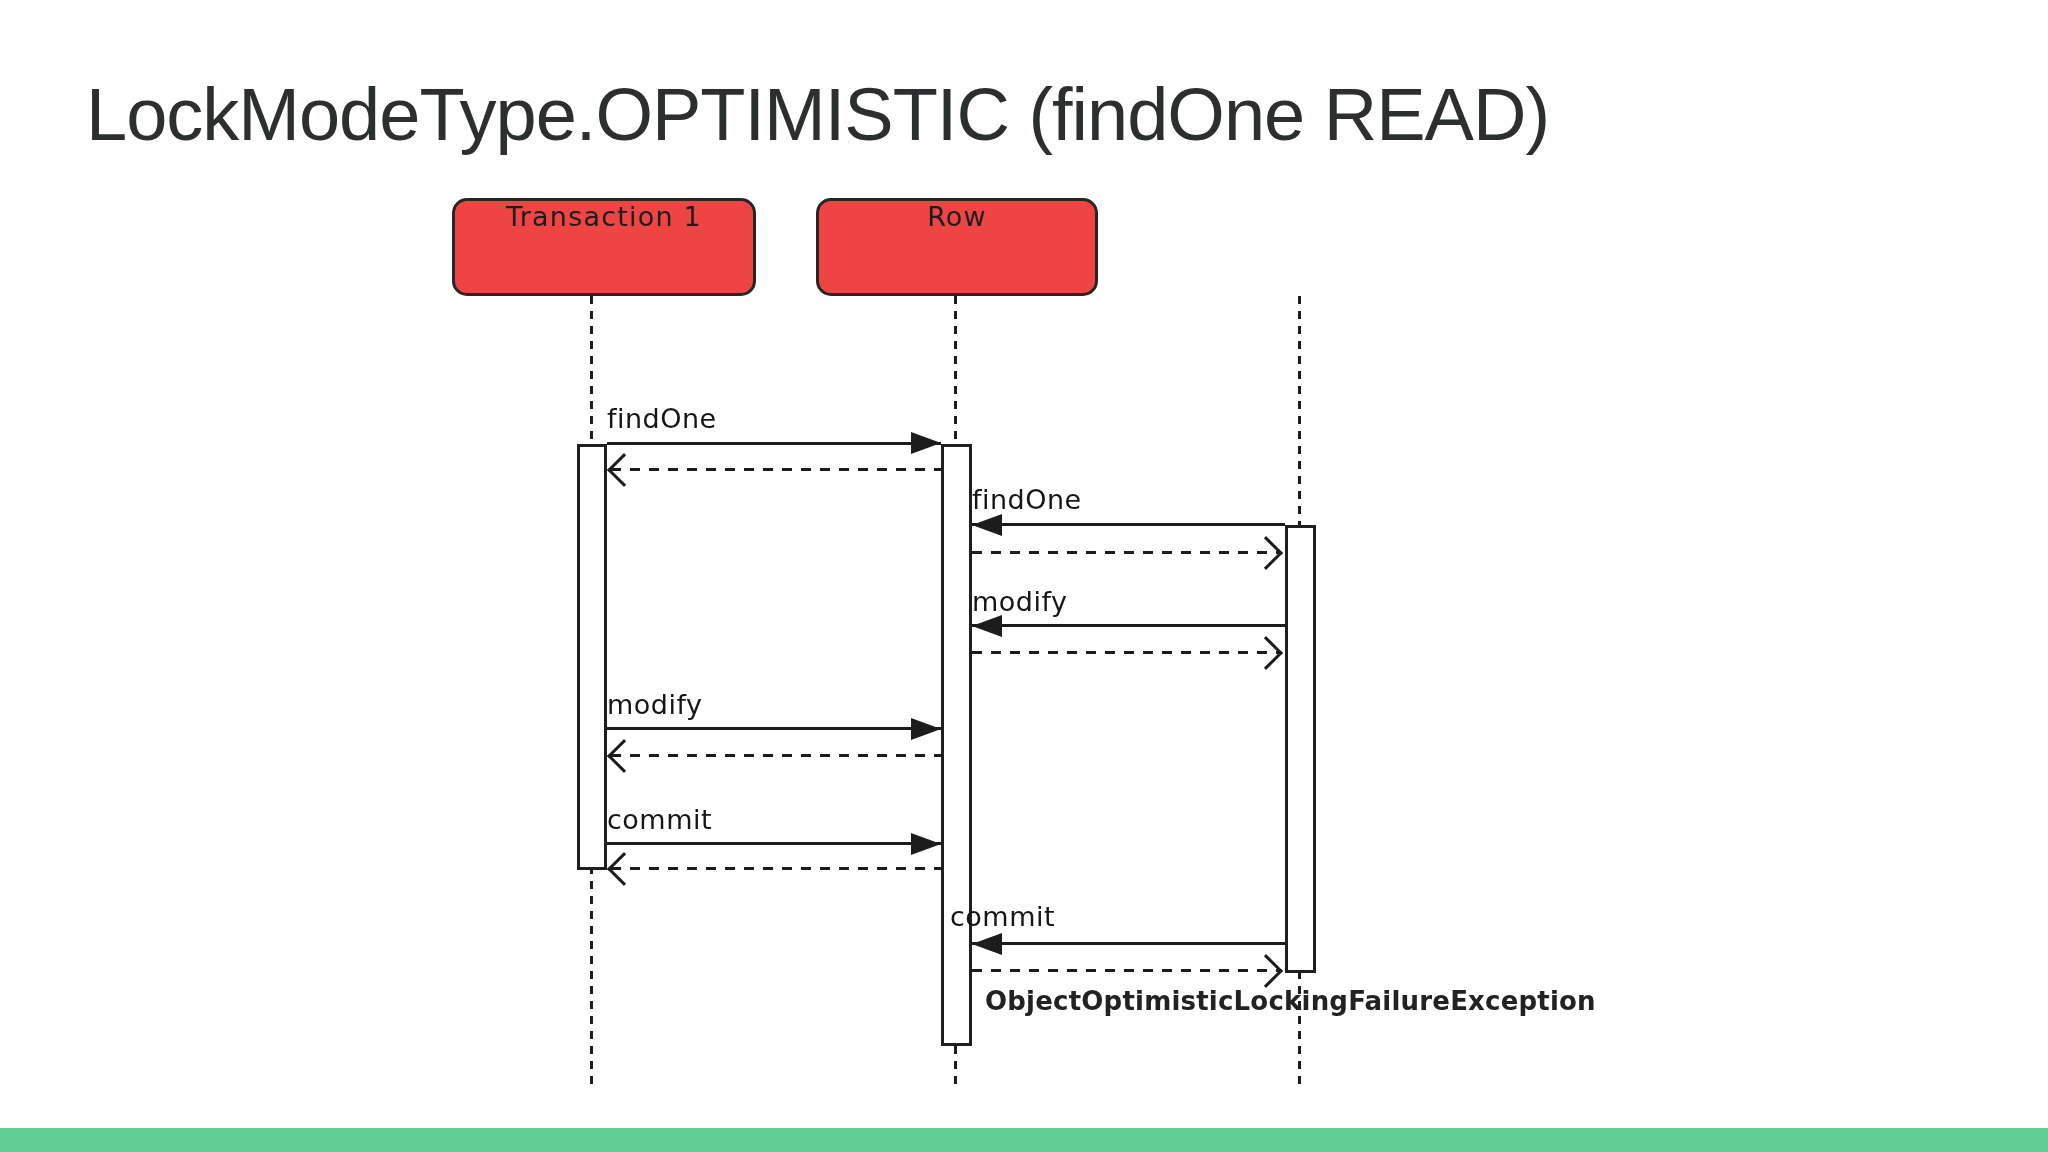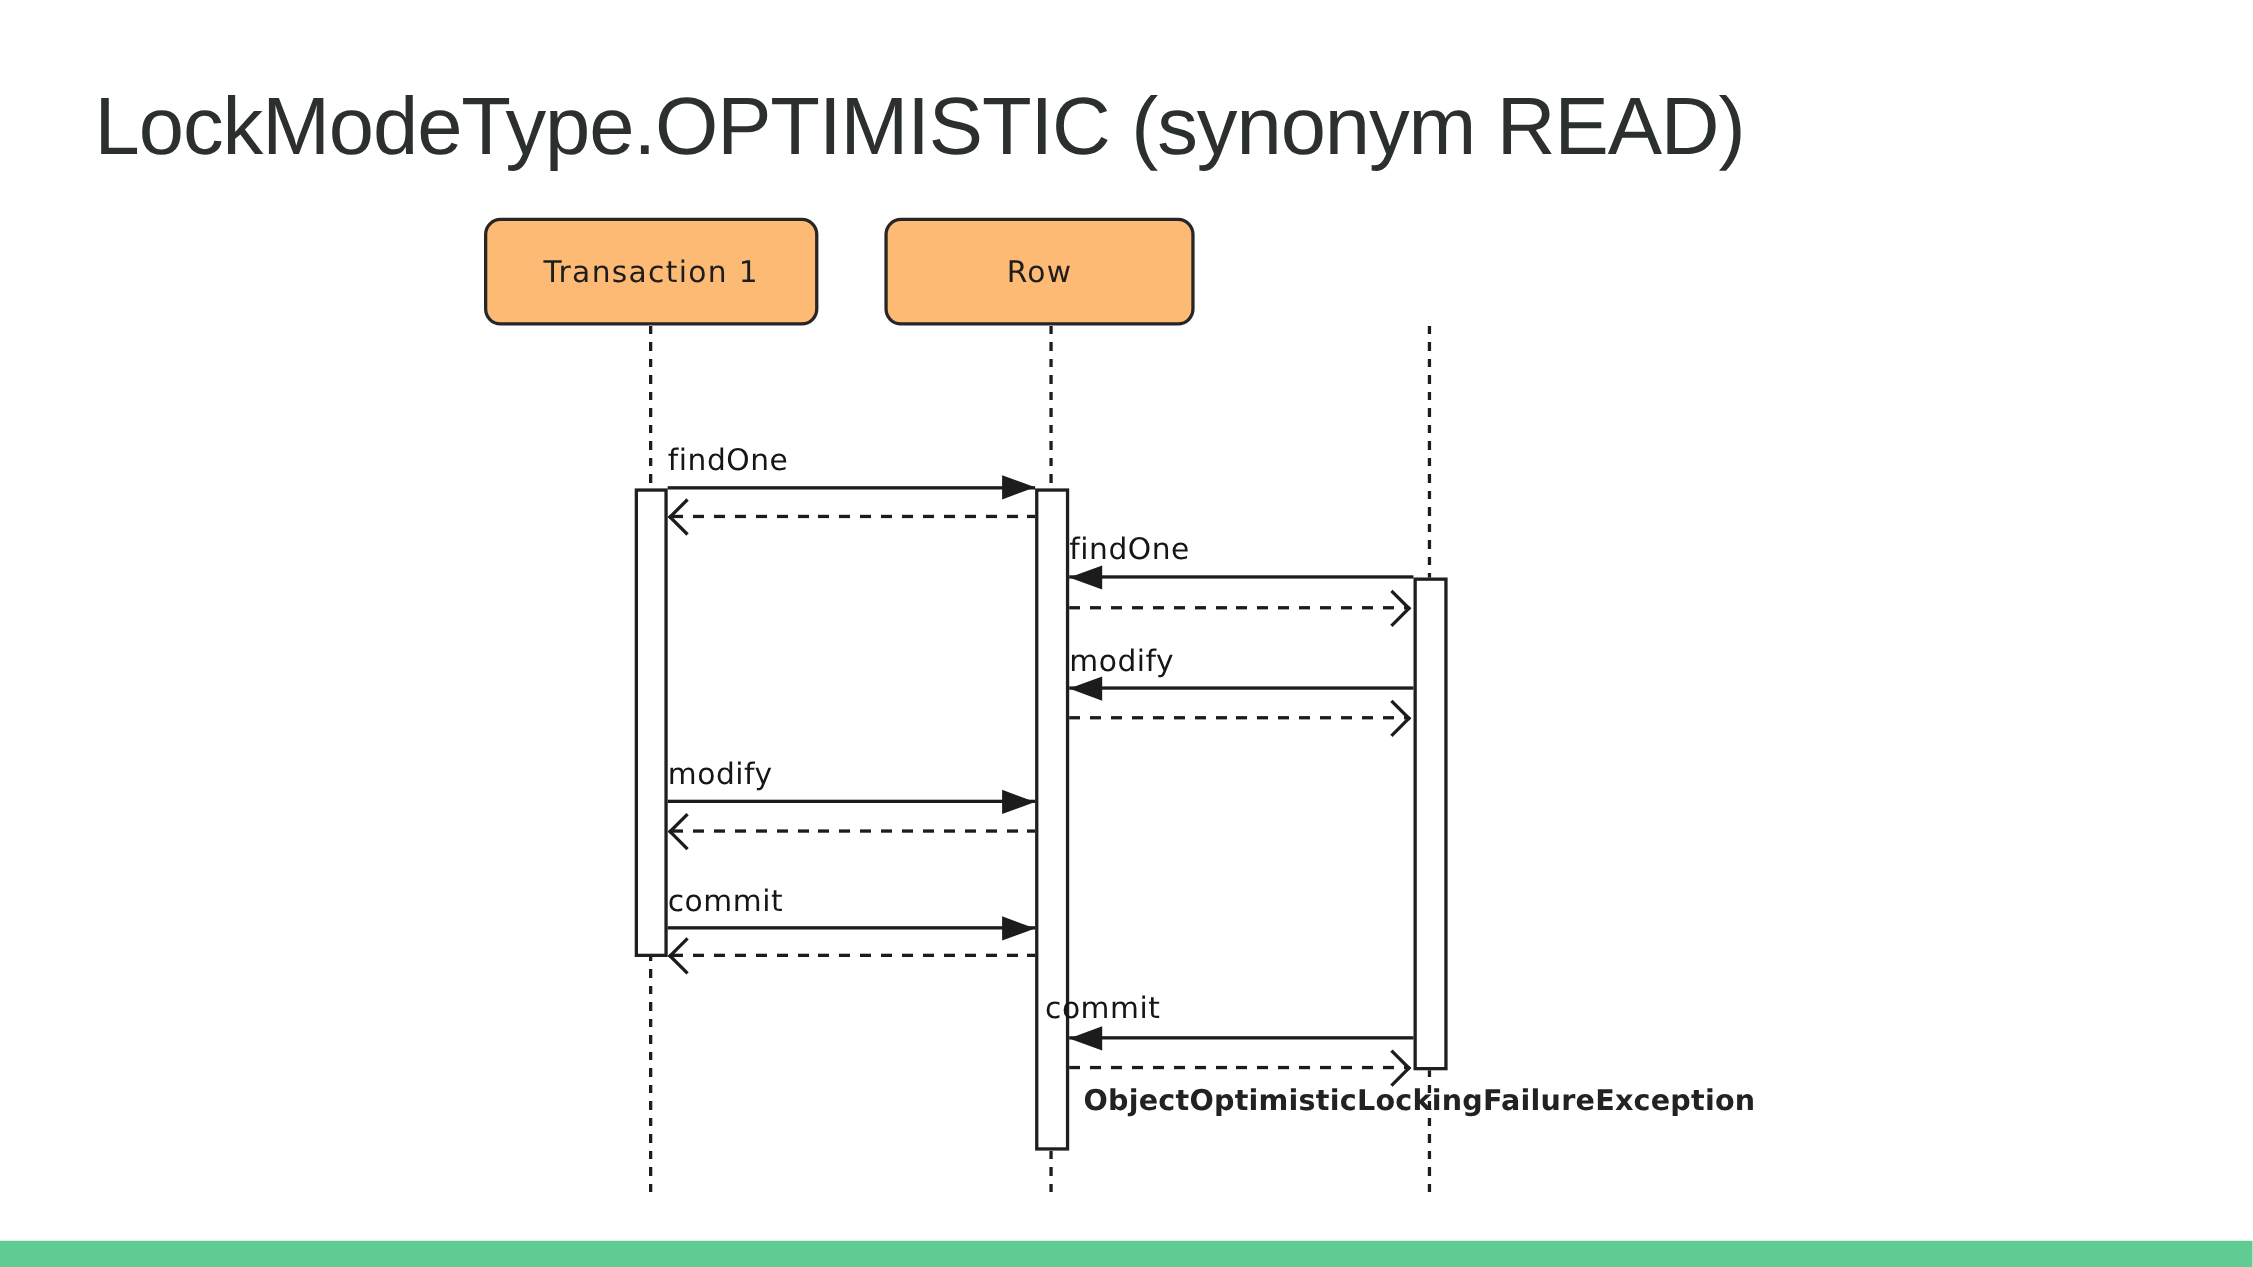--- a/index.html
+++ b/index.html
@@ -15,24 +15,24 @@
     font-family:"Liberation Sans", sans-serif;
     font-weight:300;
     font-size:74px;
     letter-spacing:-1px;
     color:#2b2f2f;
     white-space:nowrap;
   }
   .participant{
     position:absolute;top:198px;height:98px;
     box-sizing:border-box;
-    background:#fdba74;
+    background:#ef4444;
     border:3px solid #262626;
     border-radius:15px;
-    display:flex;align-items:center;justify-content:center;
+    display:flex;align-items:flex-start;justify-content:center;margin-left:12px;
   }
   .participant .plabel{
     font-size:27px;font-weight:500;letter-spacing:1.2px;color:#1d1d1d;
   }
   .p1{left:440px;width:304px;}
   .p2{left:804px;width:282px;}
   .p3{left:1150px;width:302px;}
 
   .lifeline{
     position:absolute;width:3px;top:296px;height:790px;
@@ -91,21 +91,21 @@
   .footer-bar{
     position:absolute;left:0;top:1128px;width:2048px;height:24px;
     background:#5fcd92;
   }
 </style>
 </head>
 <body>
 
 <div class="stage">
 
-  <div class="title">LockModeType.OPTIMISTIC (synonym READ)</div>
+  <div class="title">LockModeType.OPTIMISTIC (findOne READ)</div>
 
   <div class="participant p1">
     <span class="plabel">Transaction 1</span>
   </div>
   <div class="participant p2">
     <span class="plabel">Row</span>
   </div>
 
   <div class="lifeline l1"></div>
   <div class="lifeline l2"></div>

